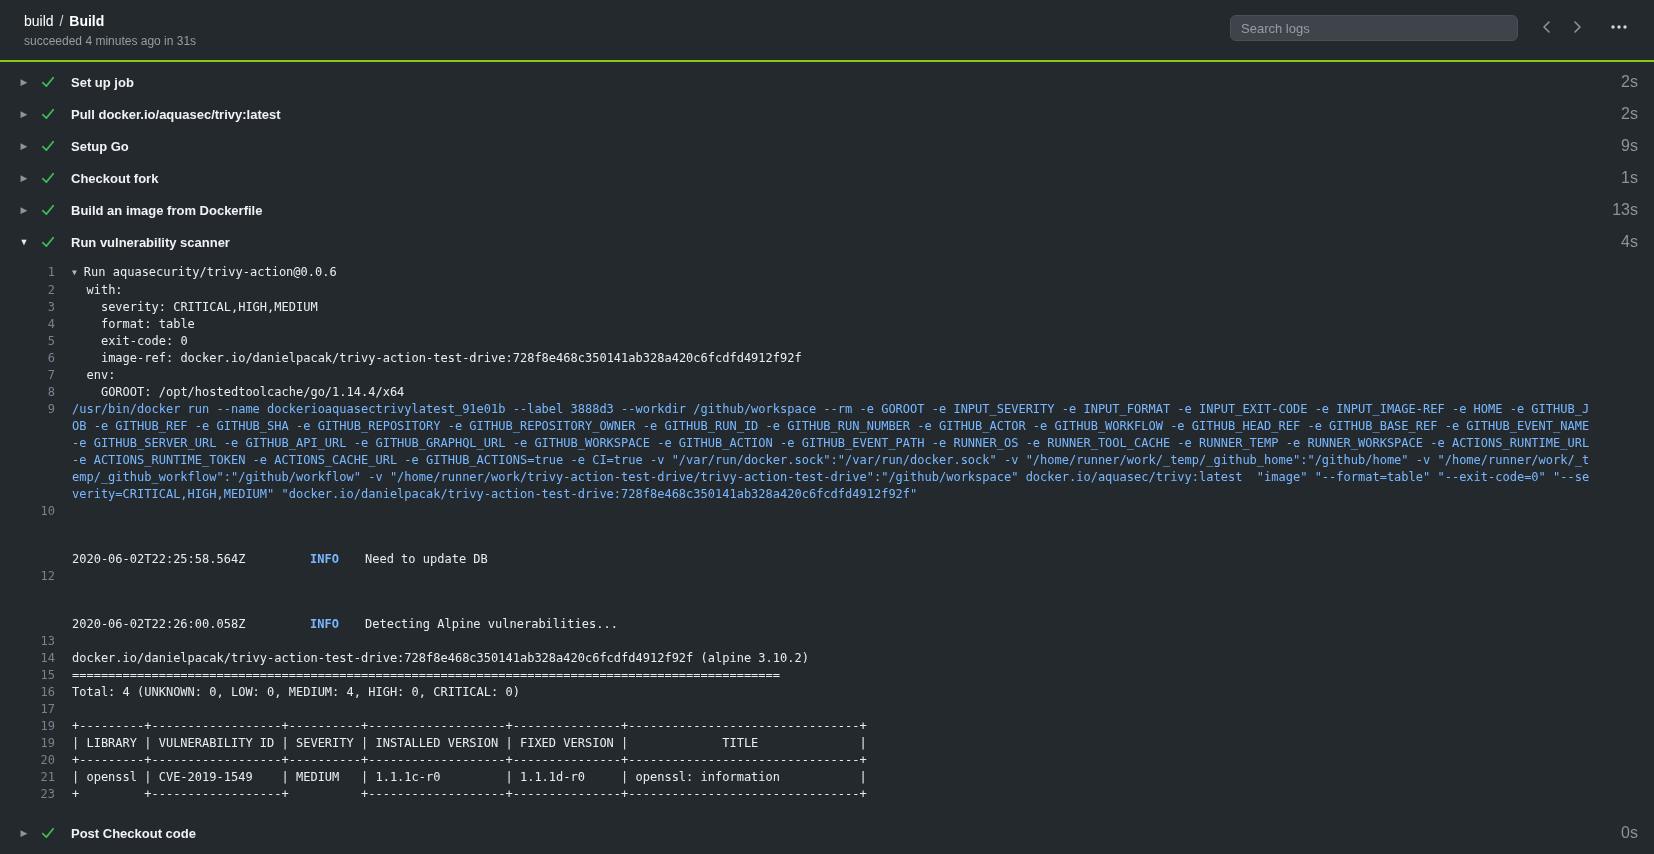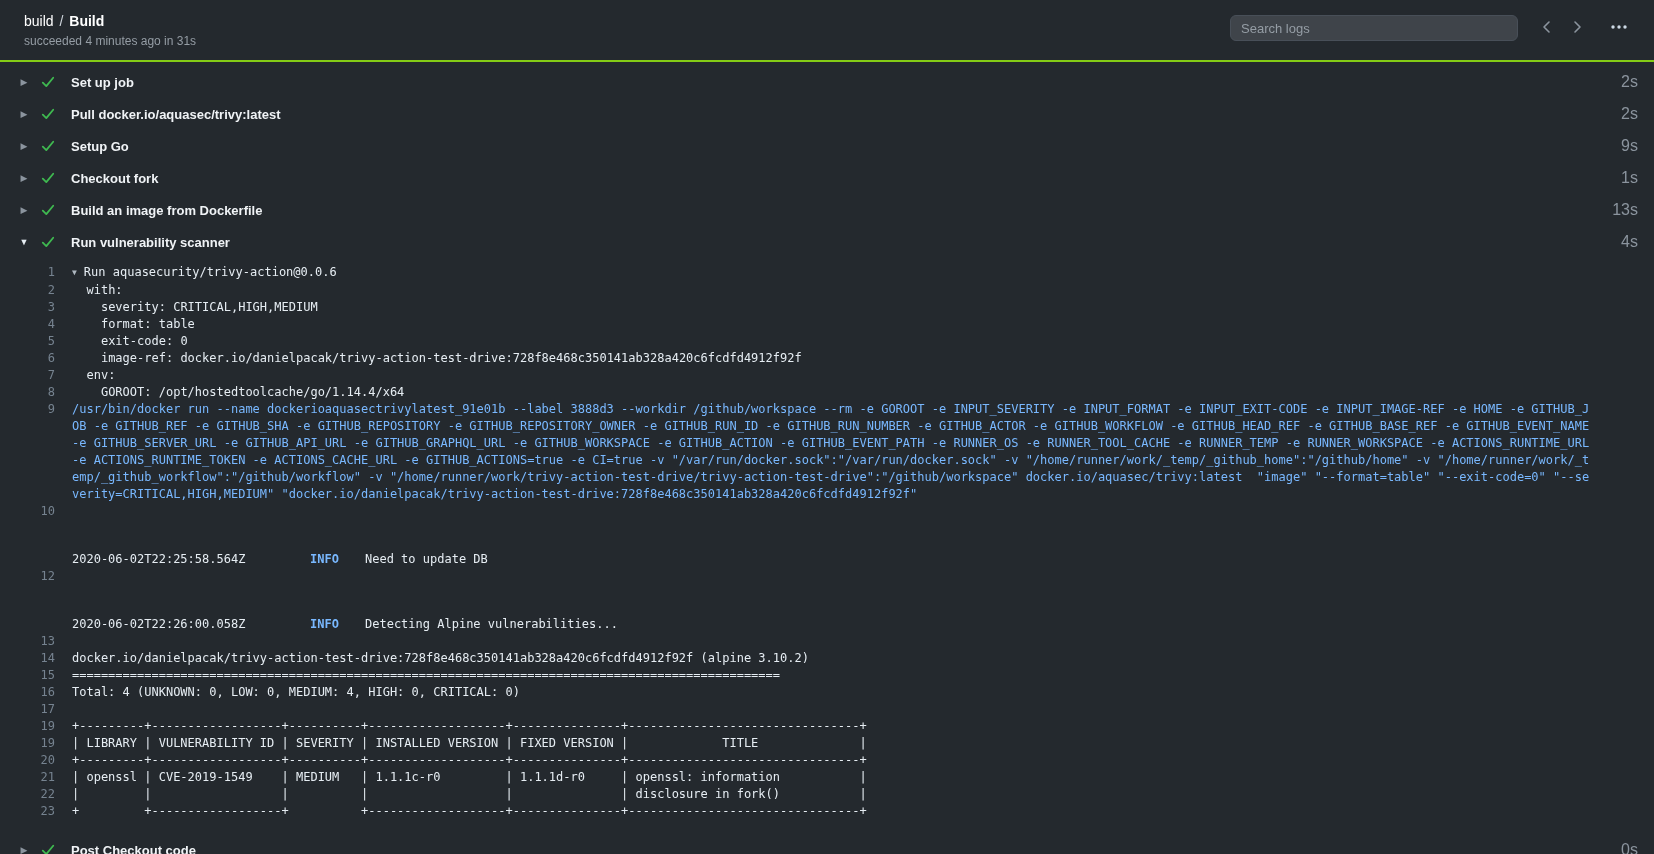--- a/index.html
+++ b/index.html
@@ -315,24 +315,20 @@
   <div class="log-line">
     <span class="ln">20</span>
     <span class="lc plain">+---------+------------------+----------+-------------------+---------------+--------------------------------+</span>
   </div>
 
   <div class="log-line">
     <span class="ln">21</span>
     <span class="lc plain">| openssl | CVE-2019-1549    | MEDIUM   | 1.1.1c-r0         | 1.1.1d-r0     | openssl: information           |</span>
   </div>
 
-  <div class="log-line">
-    <span class="ln">22</span>
-    <span class="lc plain">|         |                  |          |                   |               | disclosure in fork()           |</span>
-  </div>
 
   <div class="log-line">
     <span class="ln">23</span>
     <span class="lc plain">+         +------------------+          +-------------------+---------------+--------------------------------+</span>
   </div>
 </div>
   </section>
 
   <section class="step">
     <div class="step-row">

